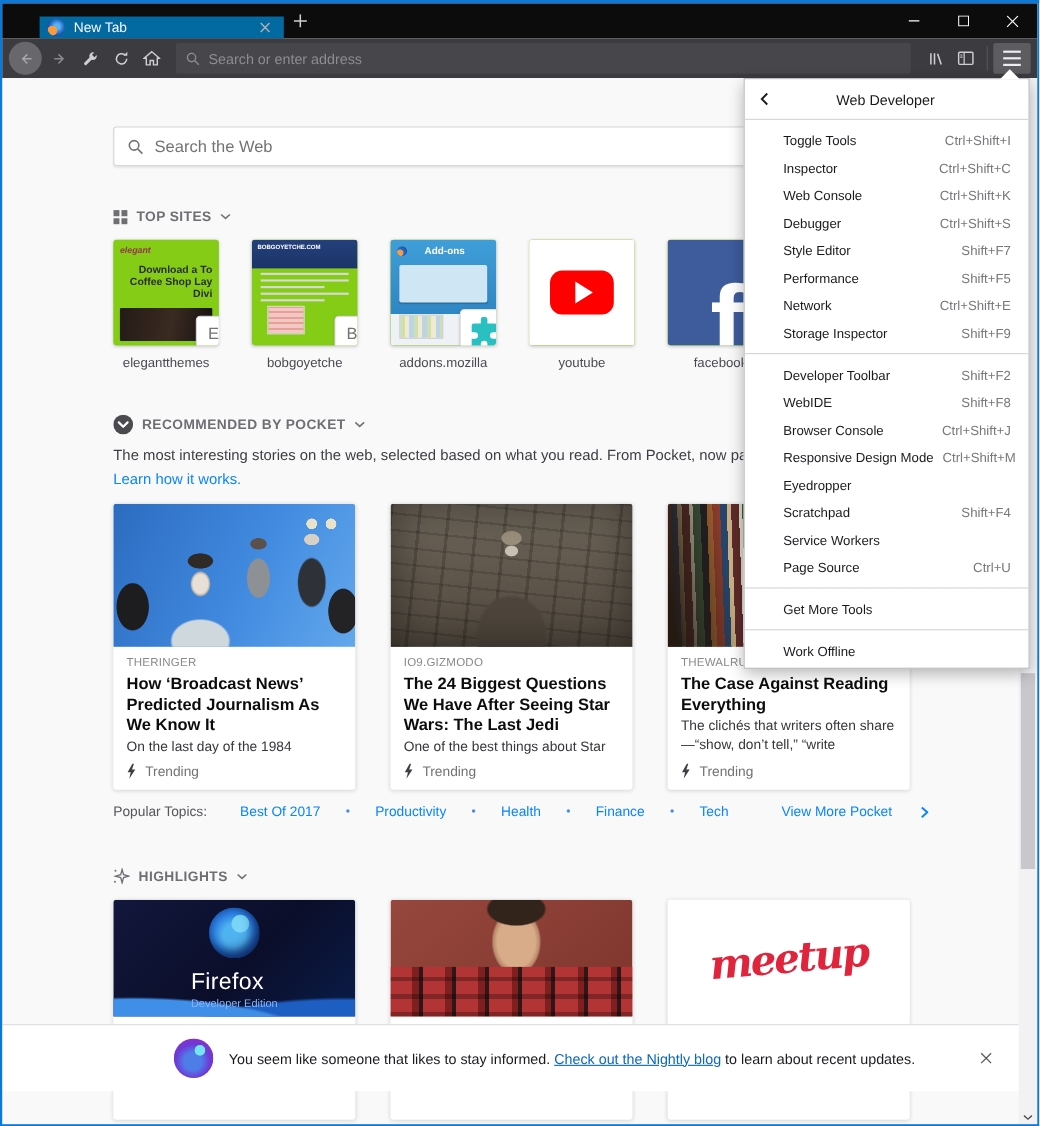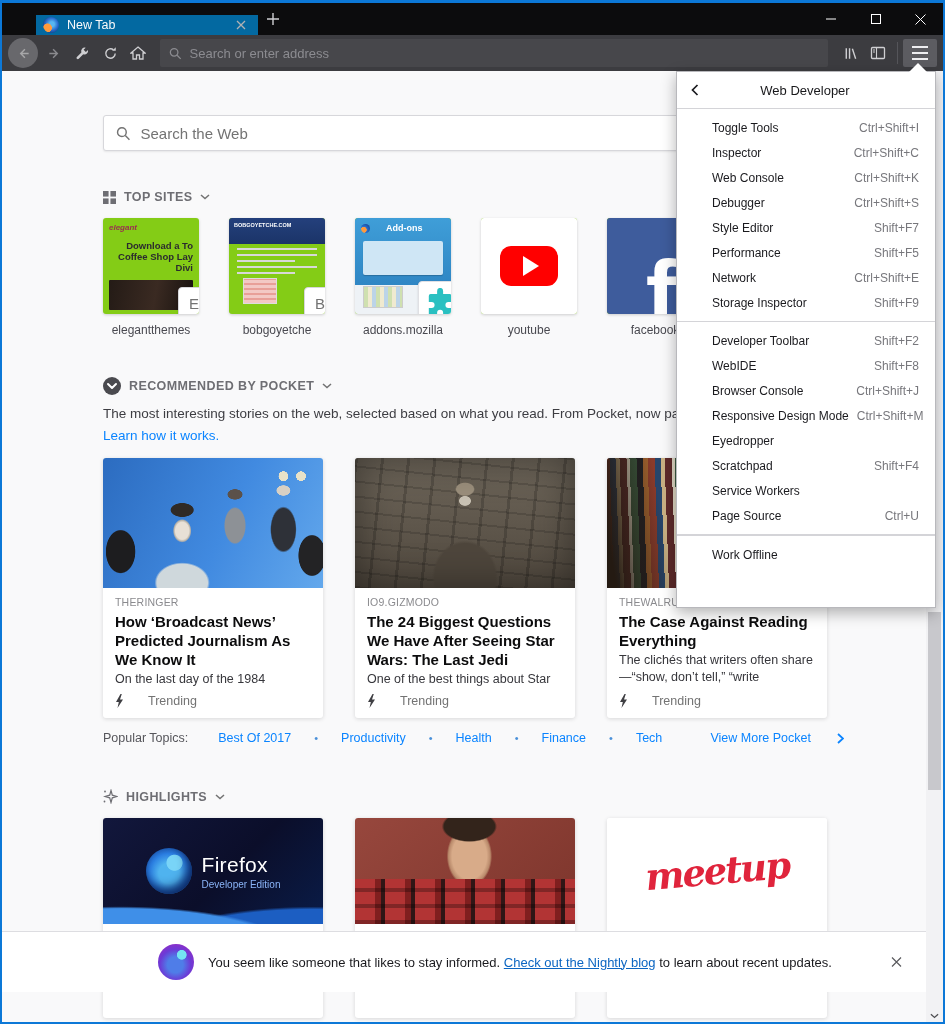--- a/index.html
+++ b/index.html
@@ -82,21 +82,21 @@
   .pocket-desc { position:absolute; left:101px; top:332px; width:665px; font-size:13.5px; line-height:21.5px; color:#3d3d42; }
   a.blue { color:#0a84ff; text-decoration:none; }
 
   
   .card { position:absolute; top:387px; width:220px; height:260px; background:#fff; border-radius:3px; box-shadow:0 1px 4px rgba(12,12,13,.14); display:flex; flex-direction:column; overflow:hidden; }
   .card-img { height:130px; flex:0 0 130px; }
   .card-body { flex:1; display:flex; flex-direction:column; padding:8px 12px 10px; }
   .card-src { font-size:10.5px; color:#8a8a8e; letter-spacing:.2px; margin-bottom:4px; }
   .card-title { font-size:15px; font-weight:bold; color:#0c0c0d; line-height:19px; }
   .card-exc { font-size:12.5px; color:#36363b; line-height:17px; margin-top:2px; }
-  .card-foot { margin-top:auto; display:flex; gap:24px; color:#737373; font-size:12.5px; }
+  .card-foot { margin-top:auto; display:flex; gap:8px; color:#737373; font-size:12.5px; }
 
   .img-broadcast { background:
     radial-gradient(circle 8px at 82% 14%, #e9e2c8 0 60%, transparent 62%),
     radial-gradient(circle 8px at 90% 14%, #e9e2c8 0 60%, transparent 62%),
     radial-gradient(ellipse 26px 38px at 8% 72%, #1d1d1f 0 55%, transparent 58%),
     radial-gradient(ellipse 24px 36px at 95% 75%, #232325 0 55%, transparent 58%),
     radial-gradient(ellipse 46px 34px at 36% 96%, #cfd8dc 0 55%, transparent 60%),
     radial-gradient(ellipse 15px 19px at 36% 56%, #e8e0d6 0 45%, #b9b3a9 55%, transparent 62%),
     radial-gradient(ellipse 20px 12px at 36% 40%, #2f2a26 0 55%, transparent 60%),
     radial-gradient(ellipse 20px 34px at 60% 52%, #8d9196 0 50%, transparent 55%),
@@ -118,21 +118,21 @@
 
   
   .topics { position:absolute; left:101px; top:660px; width:741px; display:flex; align-items:center; font-size:12.5px; }
   .topics-label { color:#56565b; margin-right:10px; }
   .topics a { margin:0 20px; }
   .bullet { color:#4a90d9; font-size:11px; margin:0 3px; }
   .more { margin-left:auto; display:flex; align-items:center; gap:6px; }
 
   
   .hl-card { position:absolute; top:747px; width:220px; background:#fff; border-radius:3px; box-shadow:0 1px 4px rgba(12,12,13,.14); overflow:hidden; height:200px; }
-  .hl-img { height:106px; position:relative; }
+  .hl-img { height:106px; position:relative;flex-direction:column; }
   .hl-src { padding:10px 12px 0; font-size:10.5px; color:#8a8a8e; }
   .img-ffdev { background:
     radial-gradient(ellipse 300px 78px at 8% 126%, #3f8fe8 0 55%, transparent 58%),
     radial-gradient(ellipse 300px 95px at 95% 140%, #1c5ec2 0 60%, transparent 63%),
     linear-gradient(135deg,#12173c,#0b0e2a 55%,#0a1c48); display:flex; align-items:center; justify-content:center; gap:10px; }
   .ff-logo { width:46px; height:46px; border-radius:50%; flex:0 0 46px;
     background: radial-gradient(circle at 62% 32%, #79d4f7 0 18%, transparent 20%),
                 radial-gradient(circle at 50% 55%, #4fb3ef 0 30%, #2a7de1 58%, #174a9e 85%, #0f3574 100%);
     box-shadow: inset -4px -6px 10px rgba(6,26,77,.8); }
   .ff-name { color:#fff; font-size:21px; letter-spacing:.3px; }
@@ -574,20 +574,26 @@
           <span class="mi-l">Service Workers</span>
           <span class="mi-s"></span>
         </div>
       <div class="mi">
           <span class="mi-l">Page Source</span>
           <span class="mi-s">Ctrl+U</span>
         </div>
     </div>
     <div class="menu-sep"></div>
 
+    <div class="menu-group">
+      <div class="mi">
+          <span class="mi-l">Get More Tools</span>
+          <span class="mi-s"></span>
+        </div>
+    </div>
     <div class="menu-sep"></div>
 
     <div class="menu-group">
       <div class="mi">
           <span class="mi-l">Work Offline</span>
           <span class="mi-s"></span>
         </div>
     </div>
   </div>
 

